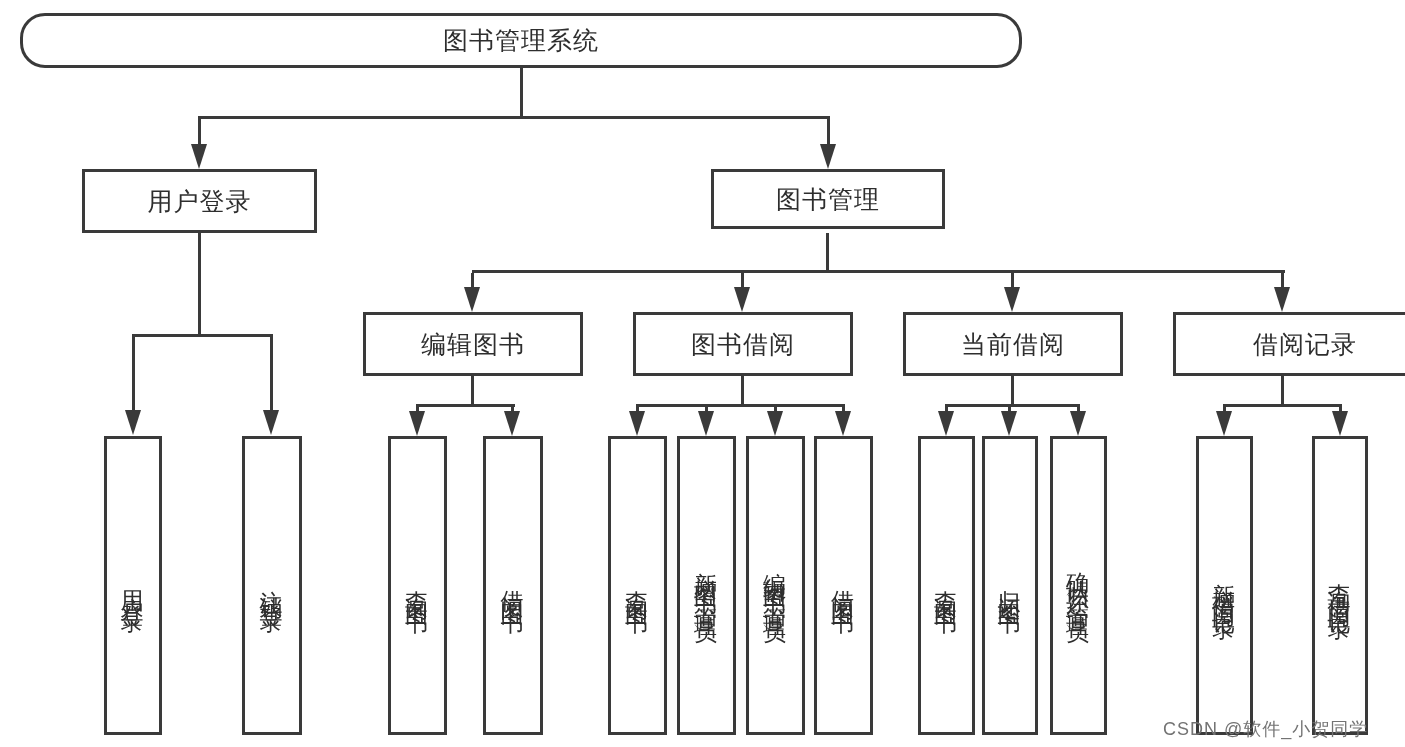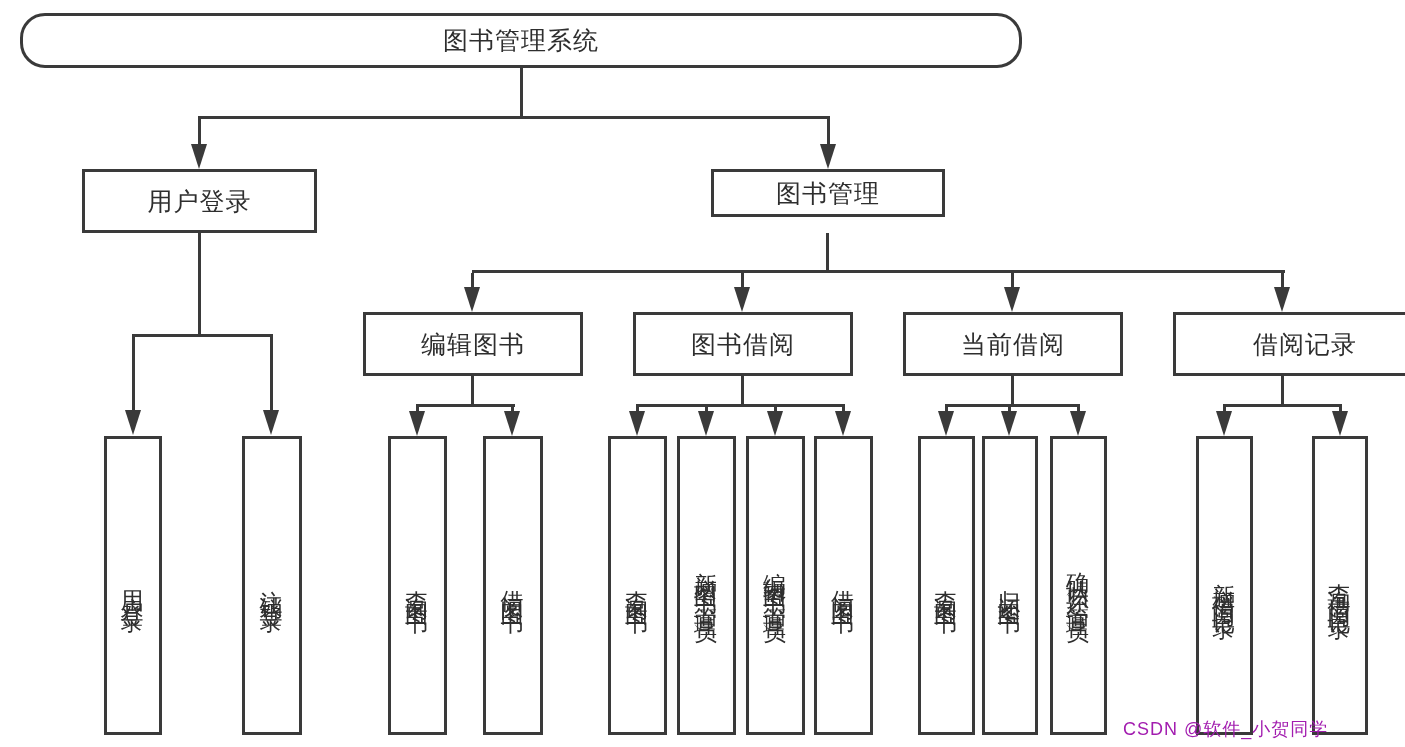--- a/index.html
+++ b/index.html
@@ -19,39 +19,39 @@
            writing-mode:vertical-rl; text-orientation:mixed;
            font-size:23px; letter-spacing:7px; color:#2e2e2e; }
 
   
   .hl  { position:absolute; height:3px; background:#3a3a3a; }
   .vl  { position:absolute; width:3px;  background:#3a3a3a; }
   .arw { position:absolute; width:0; height:0;
          border-left:8px solid transparent; border-right:8px solid transparent;
          border-top:25px solid #3a3a3a; }
 
-  .watermark { position:absolute; left:1123px; top:717px; font-size:18px;
-               color:#a21caf; letter-spacing:1px; white-space:nowrap;text-align:center; }
+  .watermark { position:absolute; left:1163px; top:717px; font-size:18px;
+               color:#737373; letter-spacing:1px; white-space:nowrap;text-align:center; }
 </style>
 </head>
 <body>
 
 <div id="canvas">
 
   <div class="hnode" style="left:20px; top:13px; width:1002px; height:55px;border-radius:25px;">图书管理系统</div>
 
   <div class="vl" style="left:520px; top:68px; height:50px;"></div>
   <div class="hl" style="left:198px; top:116px; width:632px;"></div>
   <div class="vl" style="left:198px; top:118px; height:28px;"></div>
   <div class="arw" style="left:191px; top:144px;"></div>
   <div class="vl" style="left:827px; top:118px; height:28px;"></div>
   <div class="arw" style="left:820px; top:144px;"></div>
 
   <div class="hnode" style="left:82px; top:169px; width:235px; height:64px;">用户登录</div>
-  <div class="hnode" style="left:711px; top:169px; width:234px; height:48px;">图书管理</div>
+  <div class="hnode" style="left:711px; top:169px; width:234px; height:60px;">图书管理</div>
 
   <div class="vl" style="left:198px; top:233px; height:102px;"></div>
   <div class="hl" style="left:132px; top:334px; width:141px;"></div>
   <div class="vl" style="left:132px; top:337px; height:73px;"></div>
   <div class="arw" style="left:125px; top:410px;"></div>
   <div class="vl" style="left:270px; top:337px; height:73px;"></div>
   <div class="arw" style="left:263px; top:410px;"></div>
 
   <div class="vl" style="left:826px; top:233px; height:38px;"></div>
   <div class="hl" style="left:472px; top:270px; width:813px;"></div>

